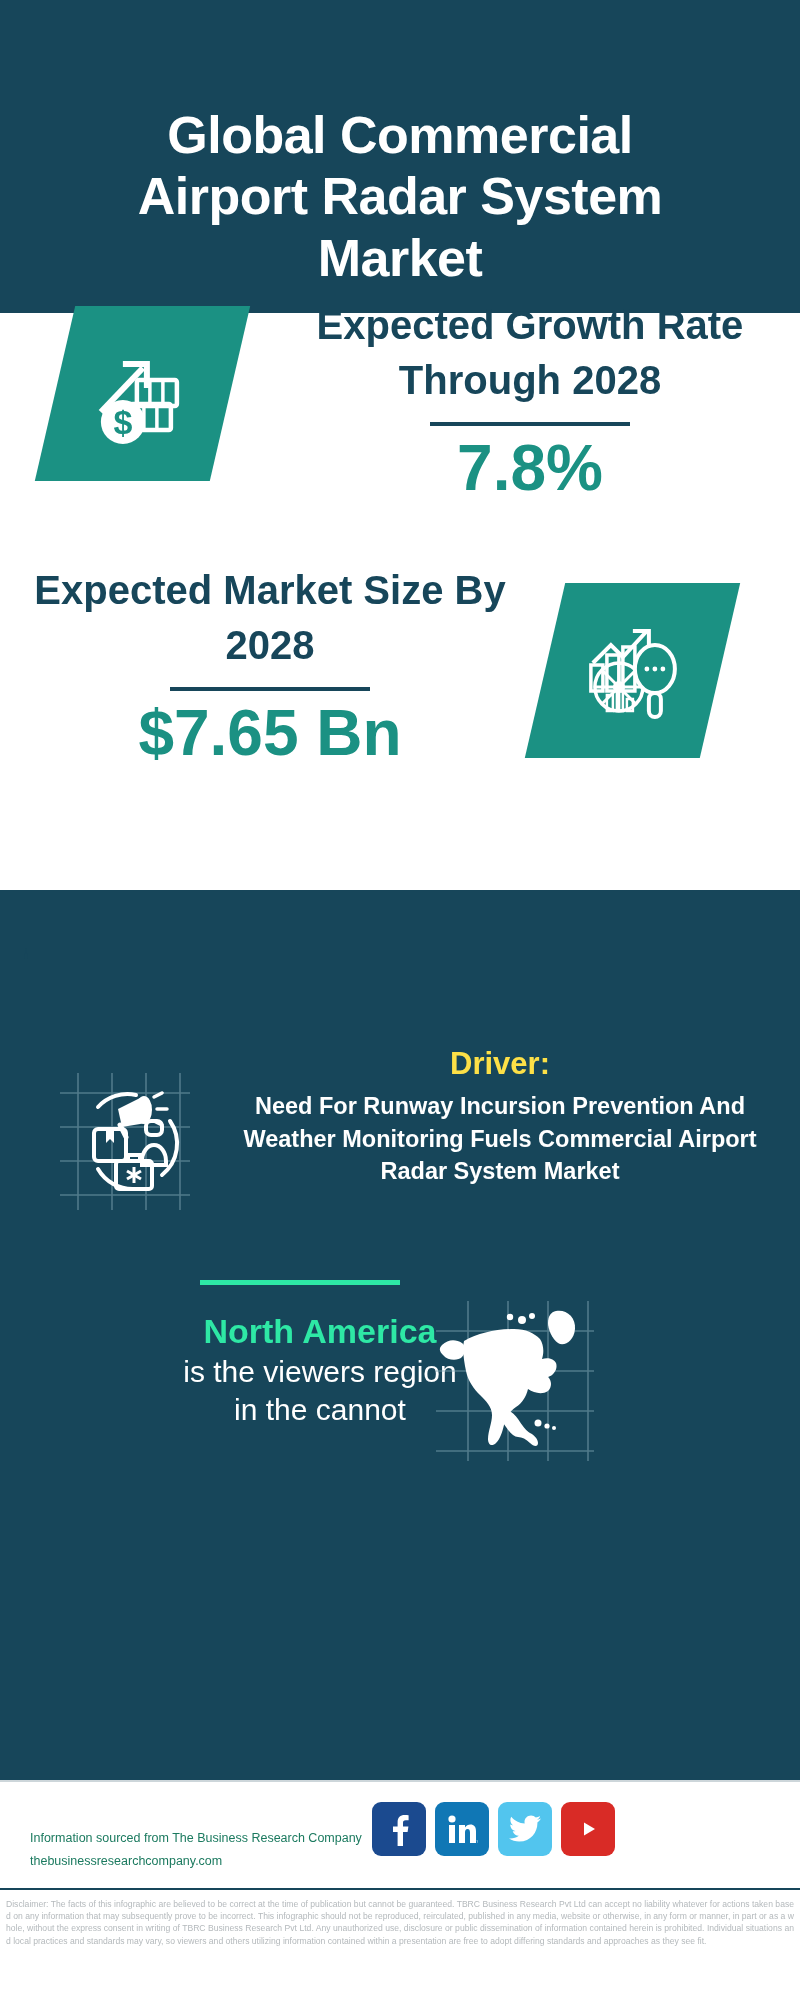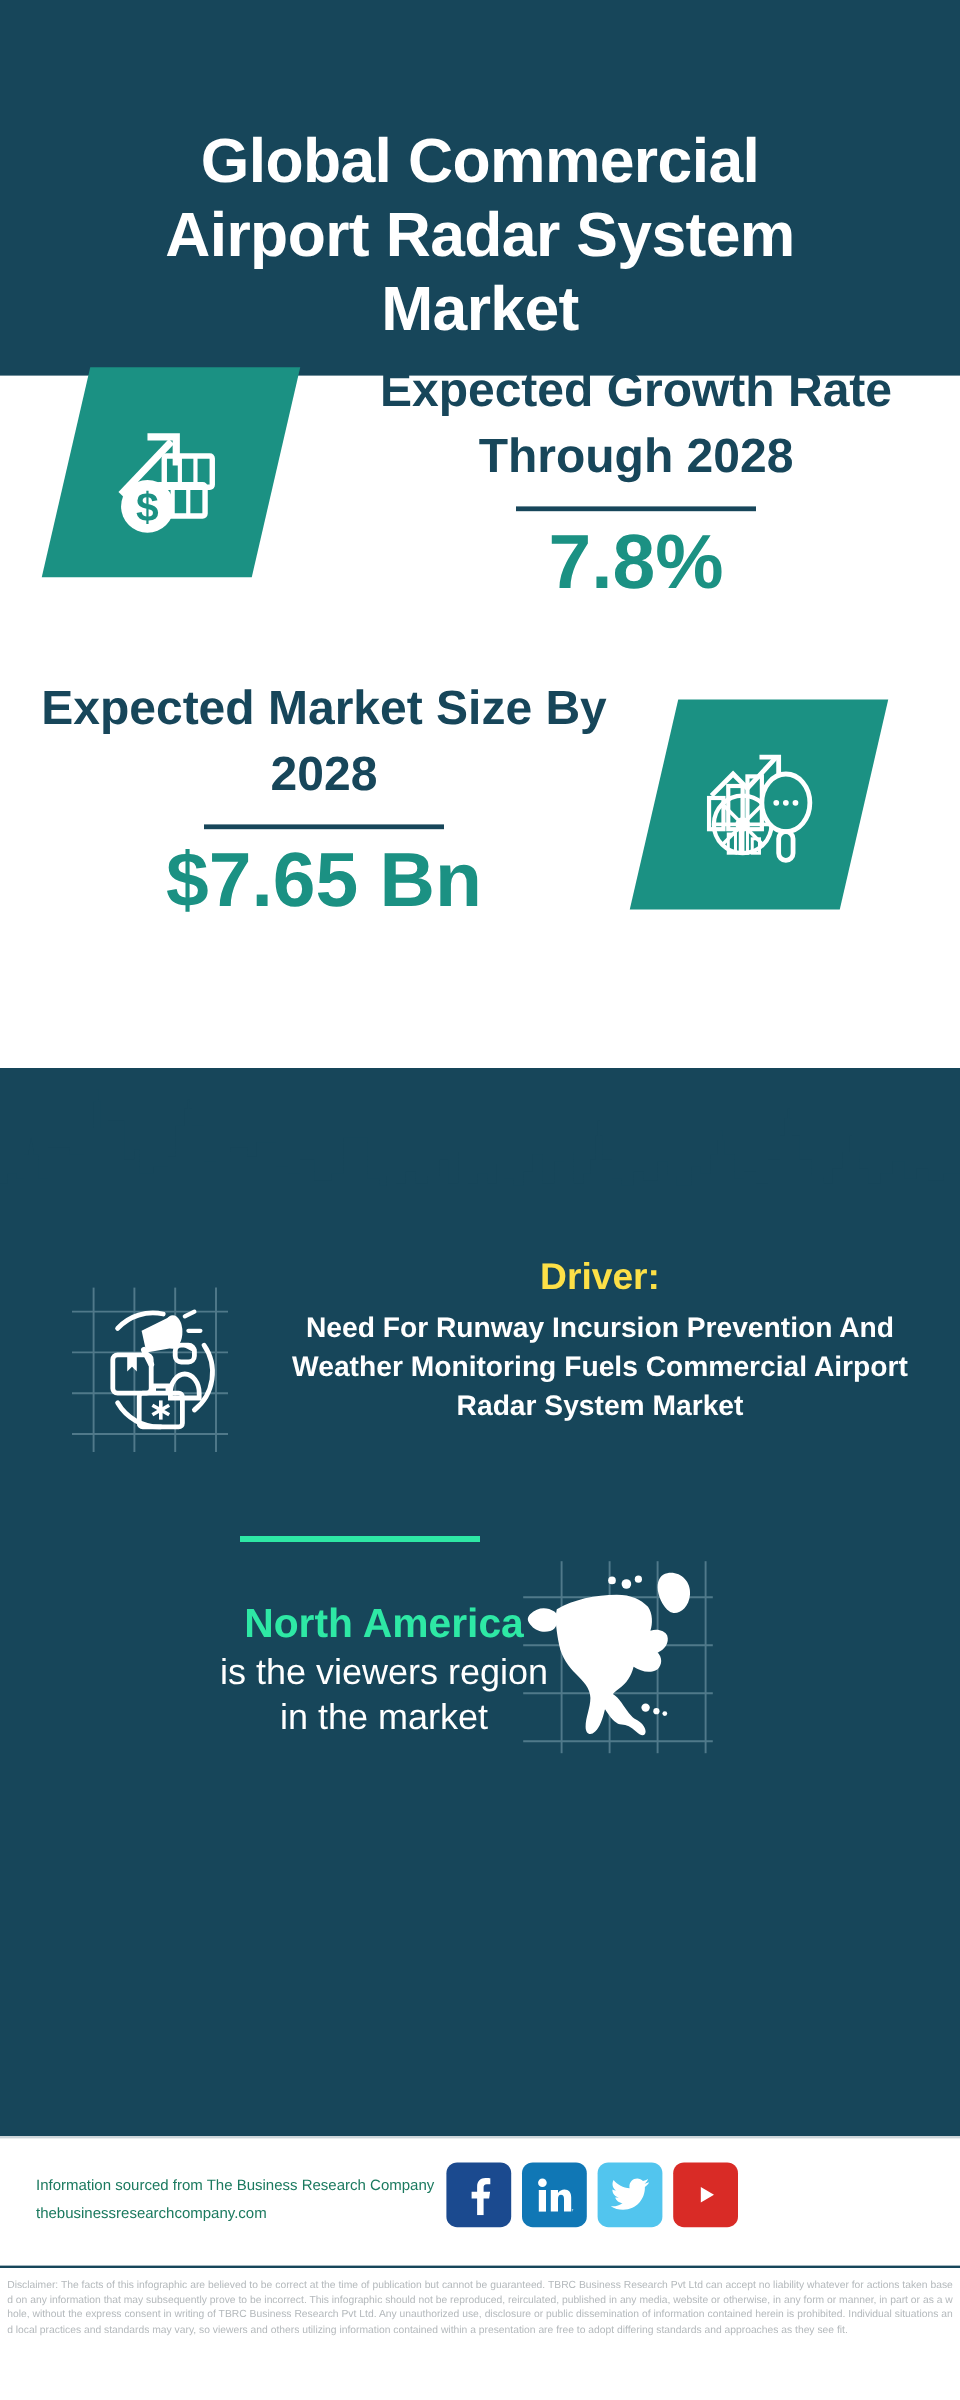--- a/index.html
+++ b/index.html
@@ -87,37 +87,37 @@
     position:absolute; left:200px; top:255px;
     width:200px; height:5px; background:#2ee8a5;
   }
 
   
   .region { position:absolute; left:0; top:420px; width:800px; }
   .region-text {
     position:absolute; left:30px; top:0; width:580px; text-align:center;
   }
   .region-name {
-    color:#2ee8a5; font-size:34px; font-weight:bold; line-height:1.25;margin-top:22px;
+    color:#2ee8a5; font-size:34px; font-weight:bold; line-height:1.25;
   }
   .region-sub {
     color:#ffffff; font-size:30px; font-weight:normal; line-height:1.28;
   }
   .region-map {
     position:absolute; left:430px; top:-15px; width:170px; height:170px;
   }
 
   
   .footer {
     position:absolute; left:0; top:1780px; width:800px; height:110px;
     background:#ffffff; border-top:2px solid #cdd6da;
     border-bottom:2px solid #17465a;
   }
   .footer-src {
-    position:absolute; left:30px; top:28px; width:380px;
+    position:absolute; left:30px; top:45px; width:380px;
     color:#1b7a5f; font-size:12.5px; line-height:1.85;
   }
   .socials {
     position:absolute; left:372px; top:20px;
     display:flex; gap:9px; align-items:center;
   }
   .sq { width:54px; height:54px; border-radius:9px;
         display:flex; align-items:center; justify-content:center; }
   .fb { background:#1b4a8f; }
   .li { background:#1077b5; }
@@ -283,21 +283,21 @@
         <div class="driver-body">Need For Runway Incursion Prevention And Weather Monitoring Fuels Commercial Airport Radar System Market</div>
       </div>
 
       <div class="rule-green"></div>
     </div>
 
     <div class="region">
       <div class="region-text">
         <div class="region-name">North America</div>
         <div class="region-sub">is the viewers region</div>
-        <div class="region-sub">in the market</div>
+        <div class="region-sub">in the cannot</div>
       </div>
 
       <div class="region-map">
         <svg width="170" height="170" viewBox="0 0 170 170">
           <g stroke="#7fa4b2" stroke-width="1.6" opacity="0.55">
             <line x1="6" y1="36" x2="164" y2="36"></line>
             <line x1="6" y1="76" x2="164" y2="76"></line>
             <line x1="6" y1="116" x2="164" y2="116"></line>
             <line x1="6" y1="156" x2="164" y2="156"></line>
             <line x1="38" y1="6" x2="38" y2="166"></line>

